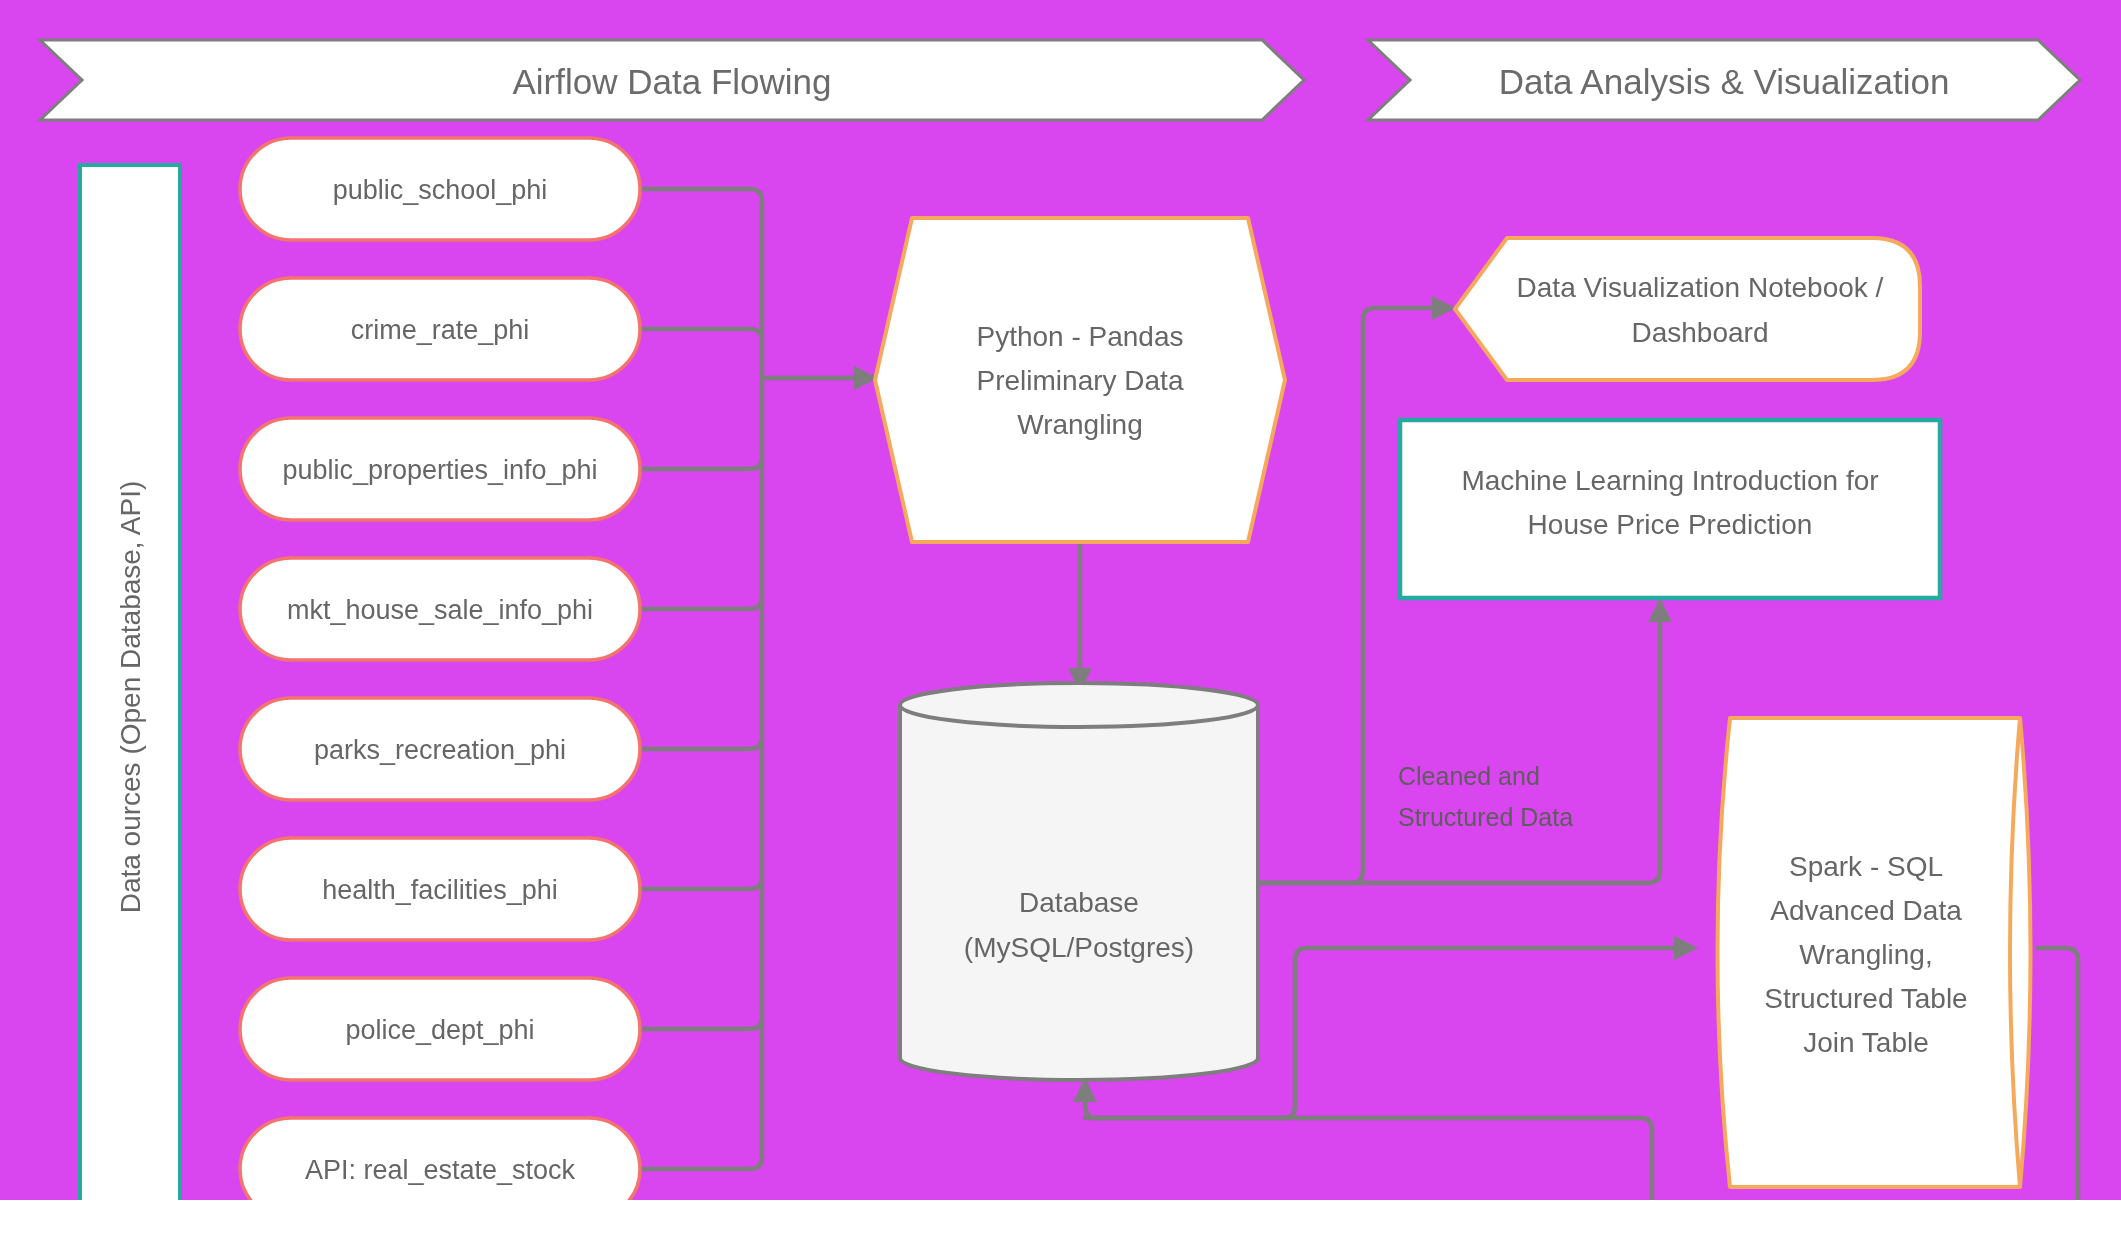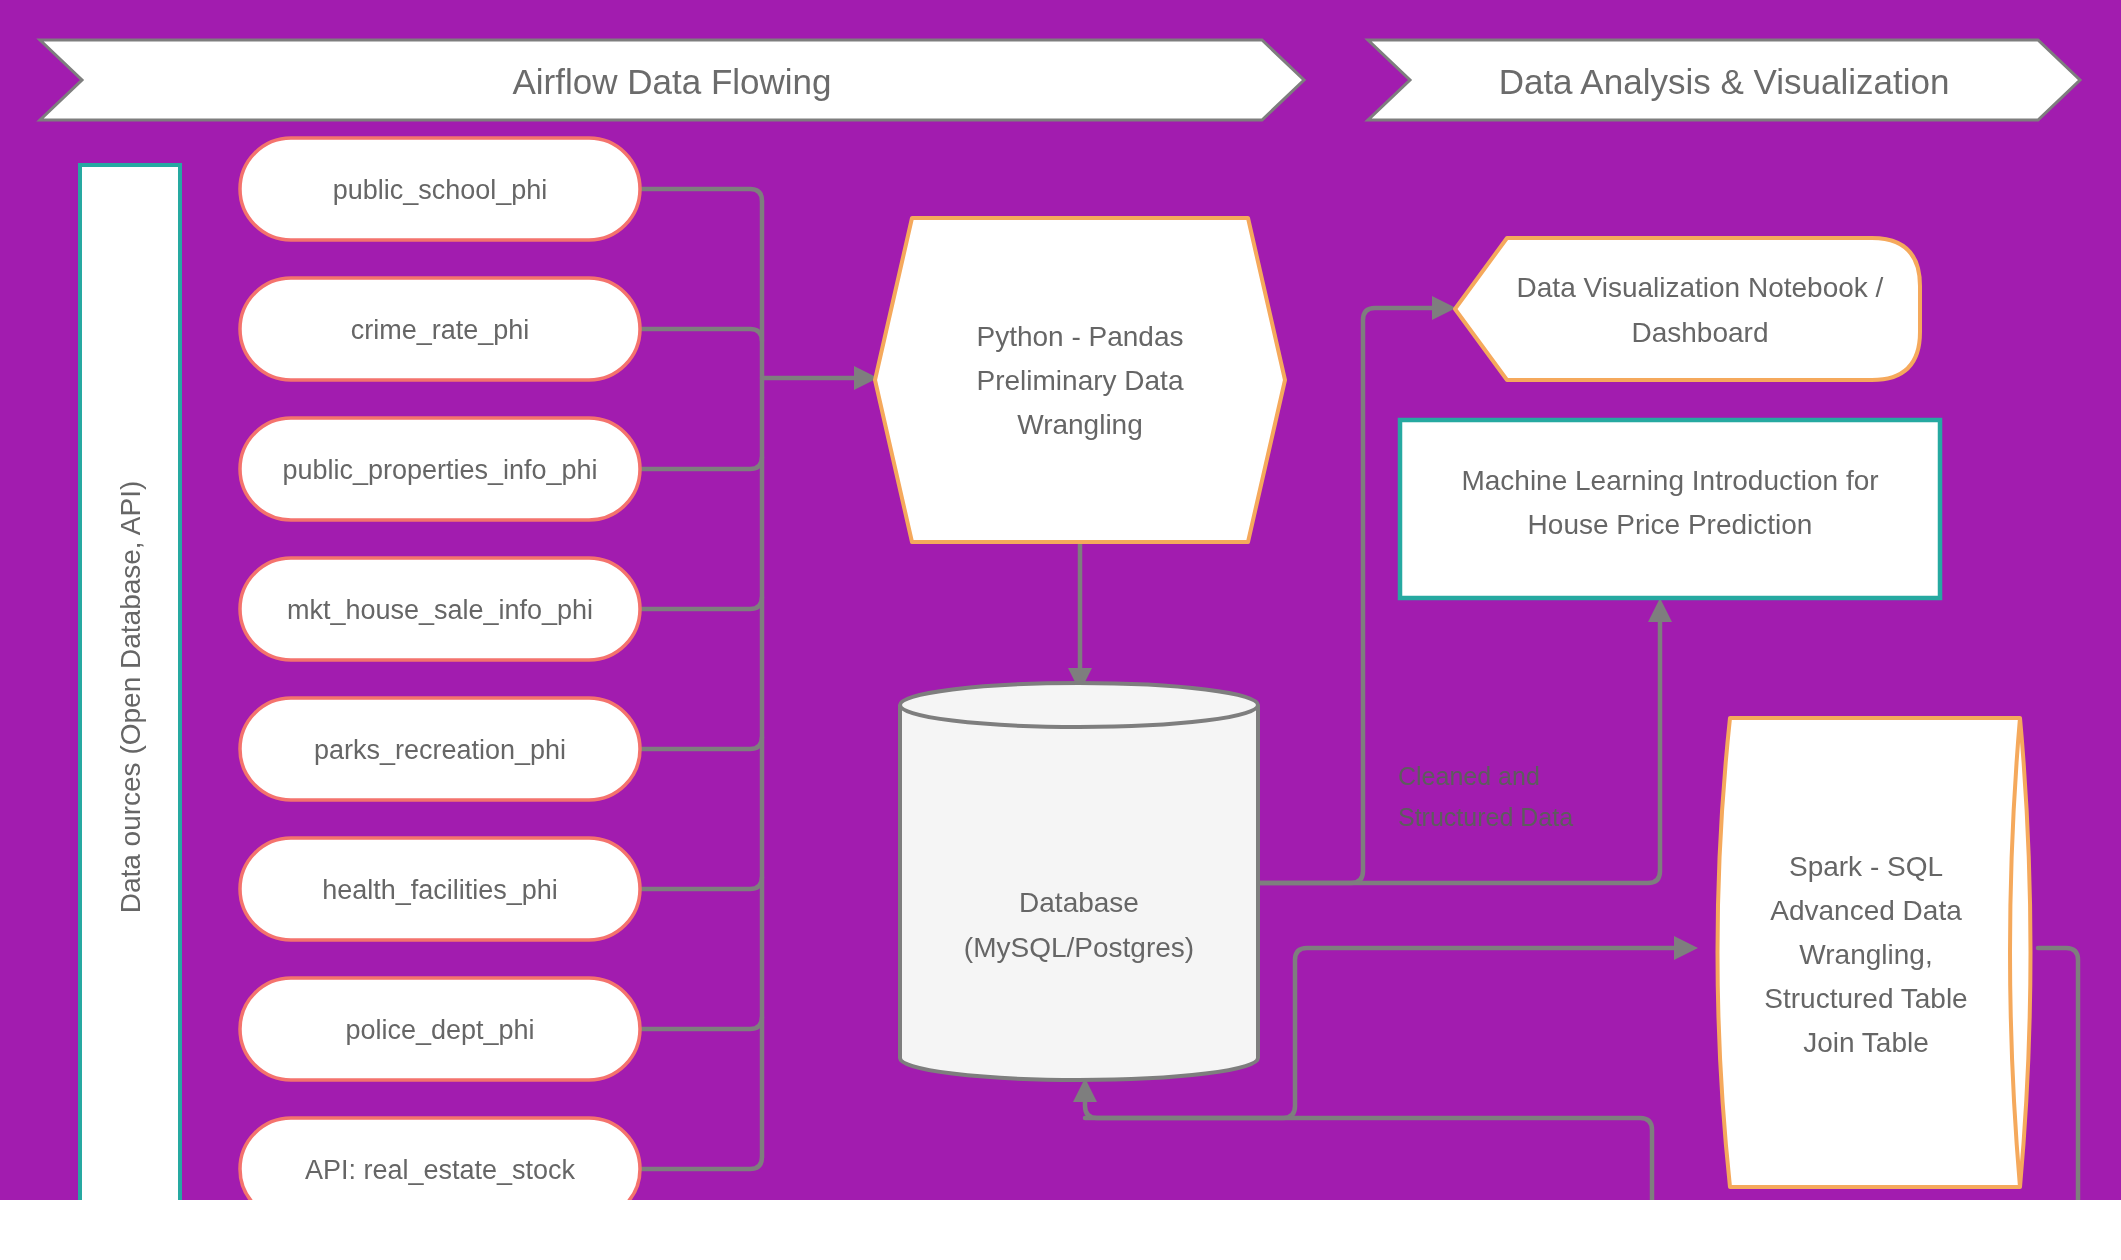--- a/index.html
+++ b/index.html
@@ -1,16 +1,16 @@
 <!DOCTYPE html>
 <html style="--red: #F4736D; --orange: #F5A95C; --teal: #26A9A1; --line: #7E7E7E; --text: #666666; --db-fill: #F5F5F5;"><head>
 <meta charset="utf-8">
 <style>
   html,body{margin:0;padding:0;background:#ffffff;}
-  .stage{position:relative;width:2121px;height:1200px;background:#a21caf;font-family:"Liberation Sans",sans-serif;}
+  .stage{position:relative;width:2121px;height:1200px;background:#d946ef;font-family:"Liberation Sans",sans-serif;}
   svg{display:block;}
   text{fill:var(--text);dominant-baseline:central;font-family:"Liberation Sans",sans-serif;}
   .banner-shape{fill:#ffffff;stroke:var(--line);stroke-width:3;stroke-linejoin:miter;}
   .banner-title{font-size:35px;text-anchor:middle;fill:#6b6b6b;}
   .source-bar{fill:#ffffff;stroke:var(--teal);stroke-width:4;}
   .bar-label{font-size:28px;text-anchor:middle;}
   .stadium{fill:#ffffff;stroke:var(--red);stroke-width:3.5;}
   .stadium-label{font-size:27px;text-anchor:middle;}
   .edge{fill:none;stroke:var(--line);stroke-width:4.5;stroke-linecap:round;}
   .arrowhead{fill:var(--line);stroke:none;}

